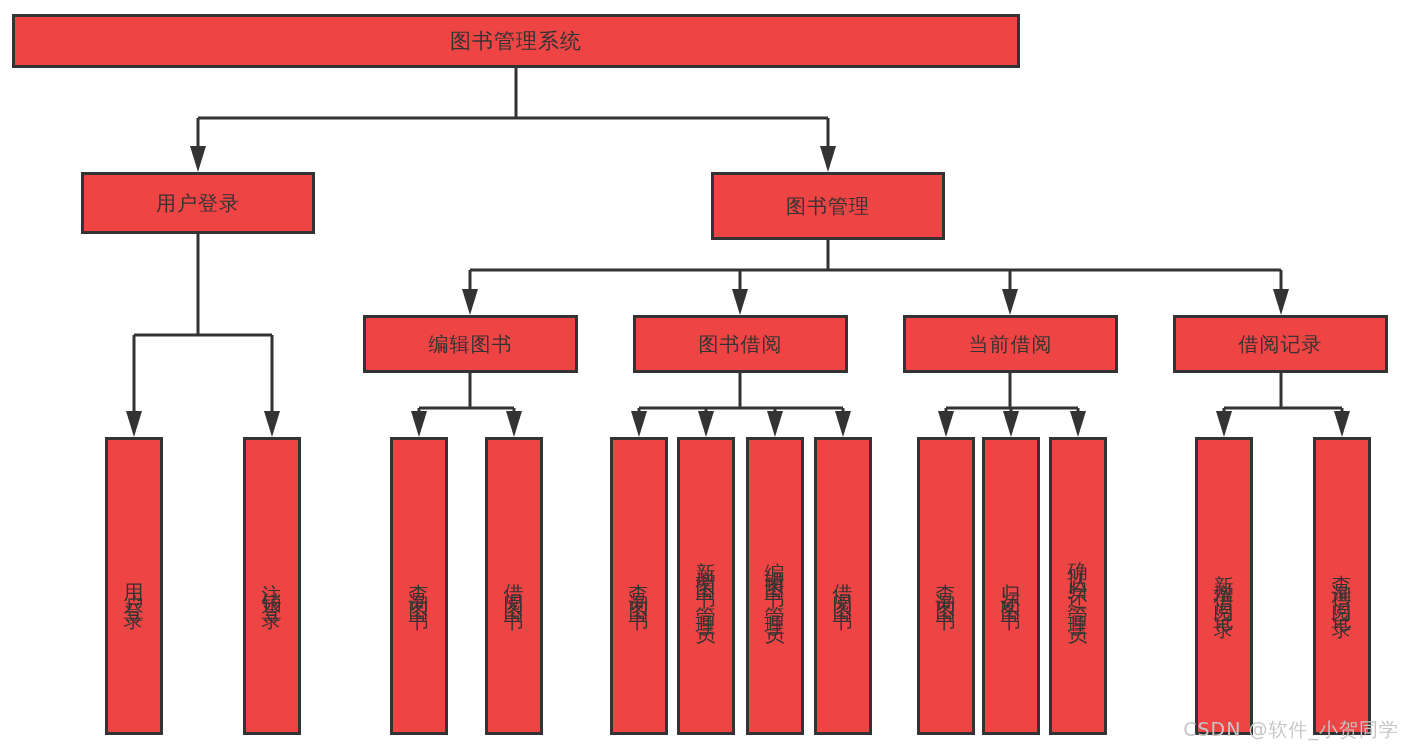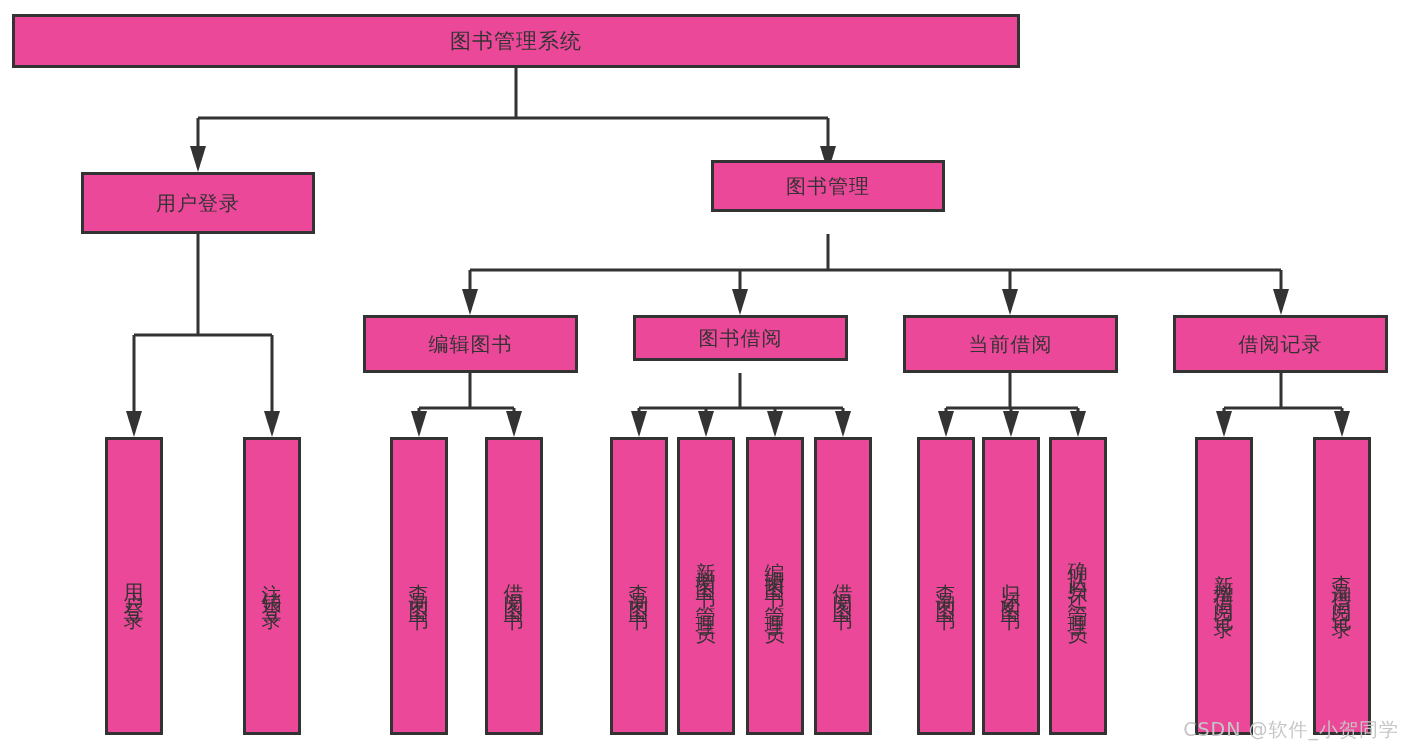--- a/index.html
+++ b/index.html
@@ -14,21 +14,21 @@
     width:1405px;height:747px;
     background:var(--bg);
     font-family:"DejaVu Sans","Liberation Sans",sans-serif;
     overflow:hidden;
   }
   svg.connectors{position:absolute;left:0;top:0;color:var(--line);}
   .node{
     position:absolute;
     box-sizing:border-box;
     border:3px solid var(--line);
-    background:#ec4899;
+    background:#ef4444;
     display:flex;align-items:center;justify-content:center;
     color:var(--text);
     text-align:center;
   }
   .node.h span{font-size:20px;letter-spacing:1px;white-space:nowrap;}
   .node.root span{font-size:21px;}
   .node.leaf{top:437px;width:58px;height:298px;}
   .node.leaf span{
     writing-mode:vertical-rl;
     text-orientation:mixed;
@@ -101,28 +101,28 @@
     </g>
   </svg>
 
   <div class="node h root" style="left:12px;top:14px;width:1008px;height:54px;">
     <span>图书管理系统</span>
   </div>
 
   <div class="node h" style="left:81px;top:172px;width:234px;height:62px;">
     <span>用户登录</span>
   </div>
-  <div class="node h" style="left:711px;top:160px;width:234px;height:52px;">
+  <div class="node h" style="left:711px;top:172px;width:234px;height:68px;">
     <span>图书管理</span>
   </div>
 
   <div class="node h" style="left:363px;top:315px;width:215px;height:58px;">
     <span>编辑图书</span>
   </div>
-  <div class="node h" style="left:633px;top:315px;width:215px;height:46px;">
+  <div class="node h" style="left:633px;top:315px;width:215px;height:58px;">
     <span>图书借阅</span>
   </div>
   <div class="node h" style="left:903px;top:315px;width:215px;height:58px;">
     <span>当前借阅</span>
   </div>
   <div class="node h" style="left:1173px;top:315px;width:215px;height:58px;">
     <span>借阅记录</span>
   </div>
 
   <div class="node leaf" style="left:105px;">

